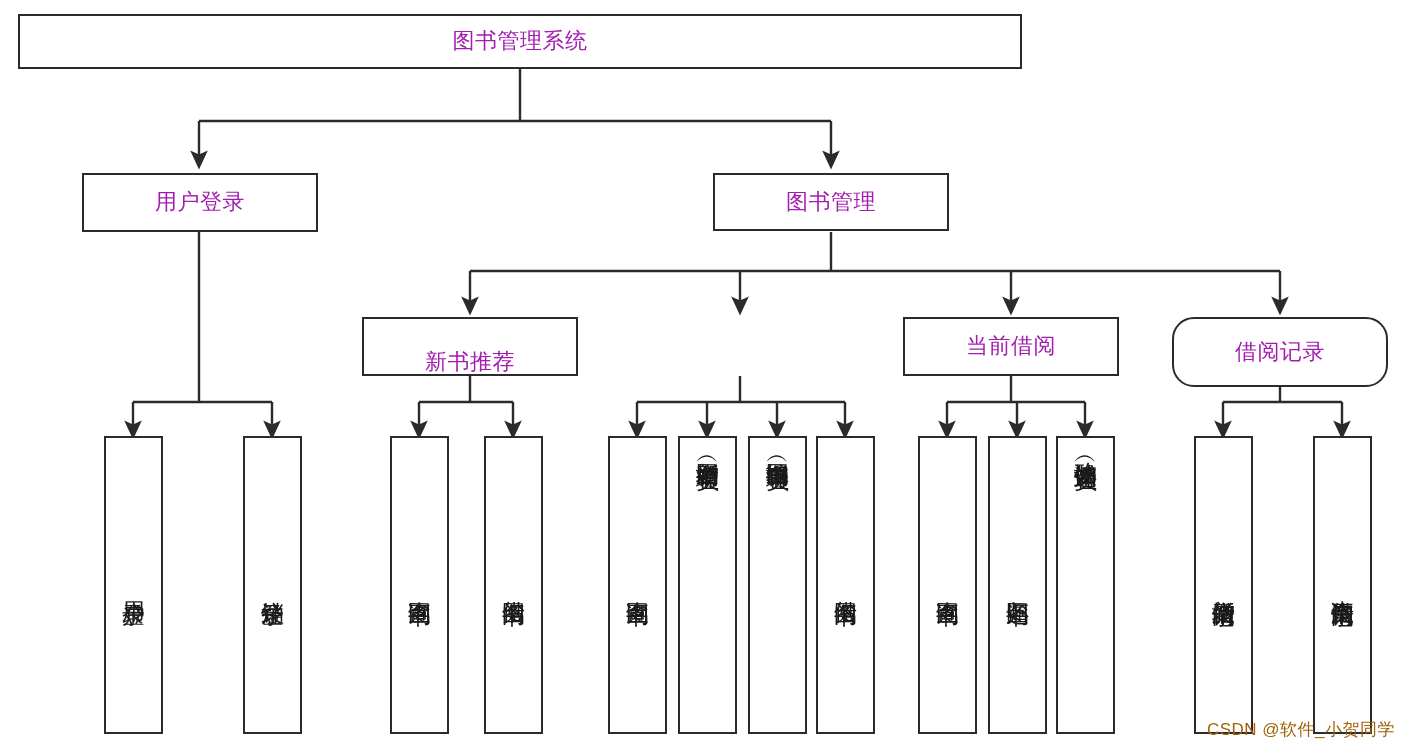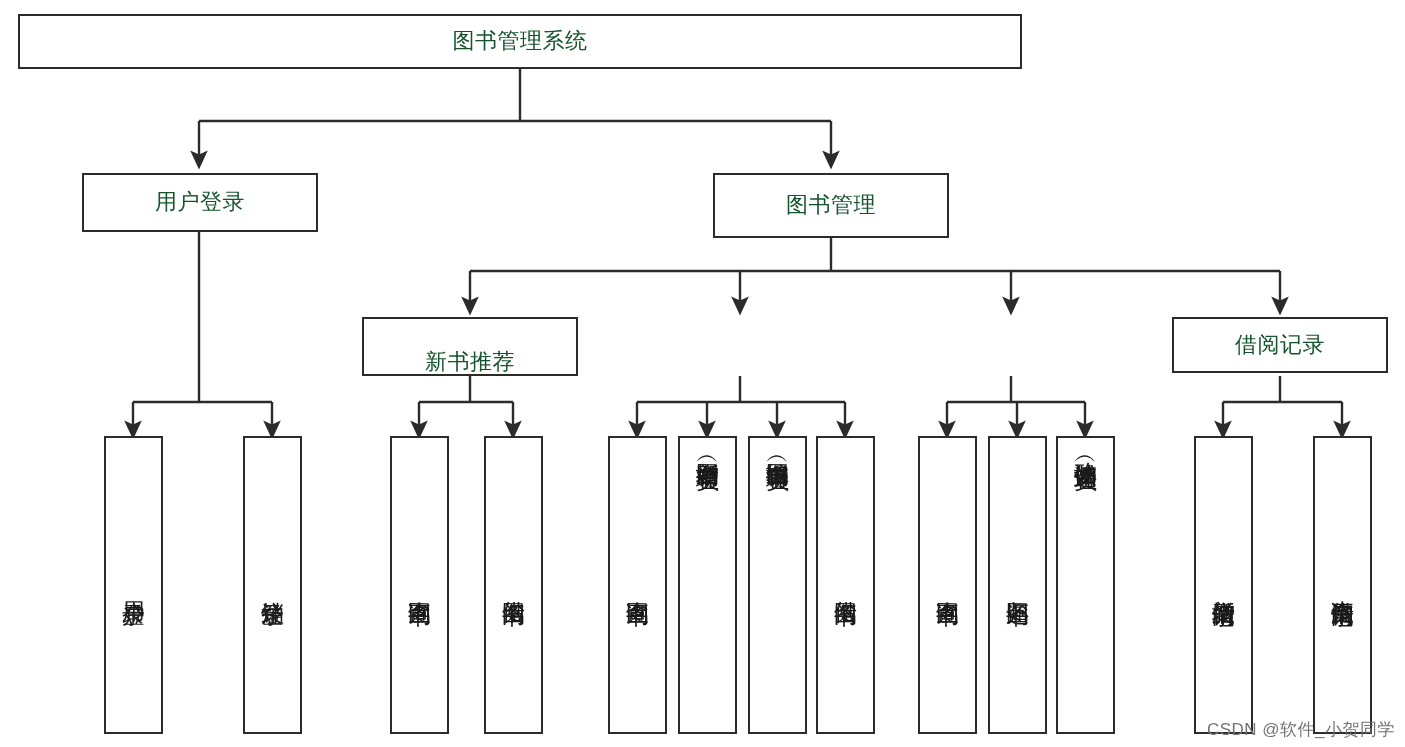--- a/index.html
+++ b/index.html
@@ -36,21 +36,21 @@
     color: #111111;
   }
   .node.root {
     border-width: 2px;
   }
   .node .lbl-h {
     font-size: 22px;
     line-height: 1.1;
     letter-spacing: 0.5px;
     white-space: nowrap;
-    color: #14532d;
+    color: #a21caf;
   }
   .node.leaf {
     align-items: flex-start;
     justify-content: center;
     padding-top: 6px;
   }
   .node.leaf .lbl-v {
     writing-mode: vertical-rl;
     text-orientation: upright;
     font-size: 23px;
@@ -62,21 +62,21 @@
   }
   .node.leaf.centered {
     align-items: center;
     padding-top: 0;
   }
   .watermark {
     position: absolute;
     right: 10px;
     bottom: 6px;
     font-size: 17px;
-    color: #737373;
+    color: #a16207;
     letter-spacing: 0.5px;
     white-space: nowrap;
     z-index: 5;
   }
 </style>
 </head>
 <body>
 
 <div id="canvas">
 
@@ -133,31 +133,34 @@
   </svg>
 
   <div class="node root" style="left:18px; top:14px; width:1004px; height:55px;">
     <span class="lbl-h">图书管理系统</span>
   </div>
 
   <div class="node" style="left:82px; top:173px; width:236px; height:59px;">
     <span class="lbl-h">用户登录</span>
   </div>
 
-  <div class="node" style="left:713px; top:173px; width:236px; height:65px;">
+  <div class="node" style="left:713px; top:173px; width:236px; height:58px;">
     <span class="lbl-h">图书管理</span>
   </div>
 
   <div class="node" style="left:362px; top:317px; width:216px; height:59px;align-items:flex-end;">
     <span class="lbl-h">新书推荐</span>
   </div>
 
 
-
-  <div class="node" style="left:1172px; top:317px; width:216px; height:56px;">
+  <div class="node" style="left:903px; top:317px; width:216px; height:59px;">
+    <span class="lbl-h">当前借阅</span>
+  </div>
+
+  <div class="node" style="left:1172px; top:317px; width:216px; height:70px;border-radius:22px;">
     <span class="lbl-h">借阅记录</span>
   </div>
 
   <div class="node leaf centered" style="left:104px; top:436px; width:59px; height:298px;">
     <span class="lbl-v">用户登录</span>
   </div>
 
   <div class="node leaf centered" style="left:243px; top:436px; width:59px; height:298px;">
     <span class="lbl-v">注销登录</span>
   </div>

